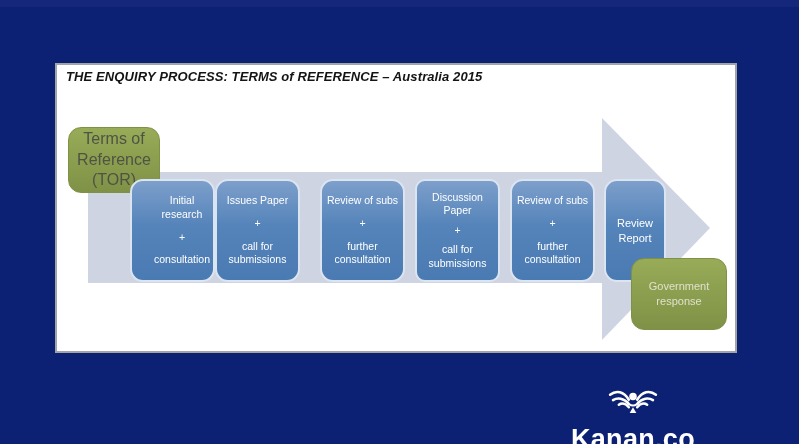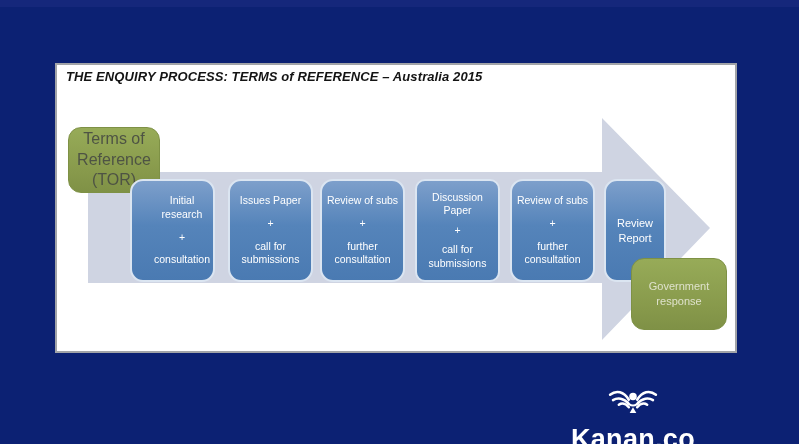--- a/index.html
+++ b/index.html
@@ -41,21 +41,21 @@
   .step {
     position:absolute; top:179px; height:103px; width:85px; z-index:3;
     box-sizing:border-box; border-radius:13px;
     background:linear-gradient(180deg,#7d9fcb 0%, #5584ba 45%, #4a7ab2 100%);
     border:2px solid #dbe5f1;
     display:flex; flex-direction:column; justify-content:space-evenly; align-items:center;
     color:#ffffff; font-size:10.5px; line-height:1.3; text-align:center; padding:4px 4px;
   }
   .step span:empty { display:none; }
   .step-1 { left:130px;padding-left:23px; }
-  .step-2 { left:228px;text-align:center; }
+  .step-2 { left:215px;text-align:center; }
   .step-3 { left:320px; }
   .step-4 { left:415px;border-radius:10px; }
   .step-5 { left:510px; }
   .step-6 { left:604px; width:62px; font-size:11px; }
 
   .brand {
     position:absolute; left:571px; top:383px; z-index:2;
     display:flex; align-items:center; gap:5px;flex-direction:column;
   }
   .brand-icon { width:50px; height:36px; }

